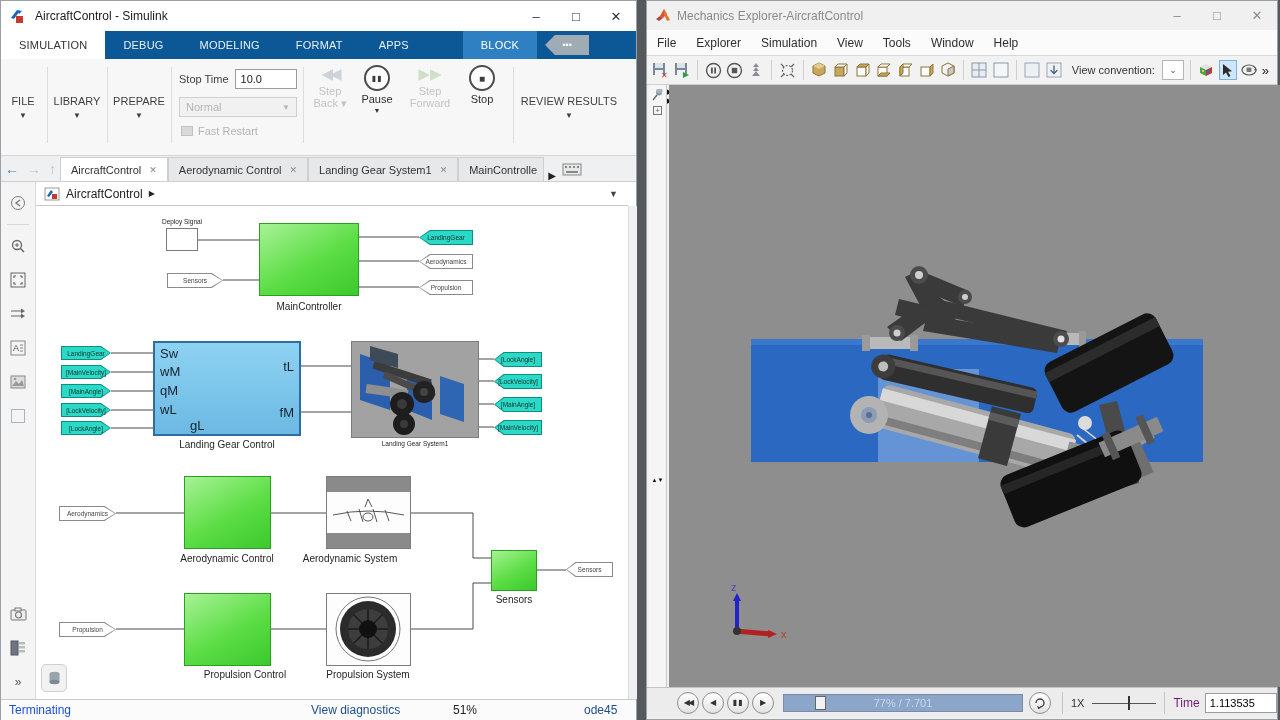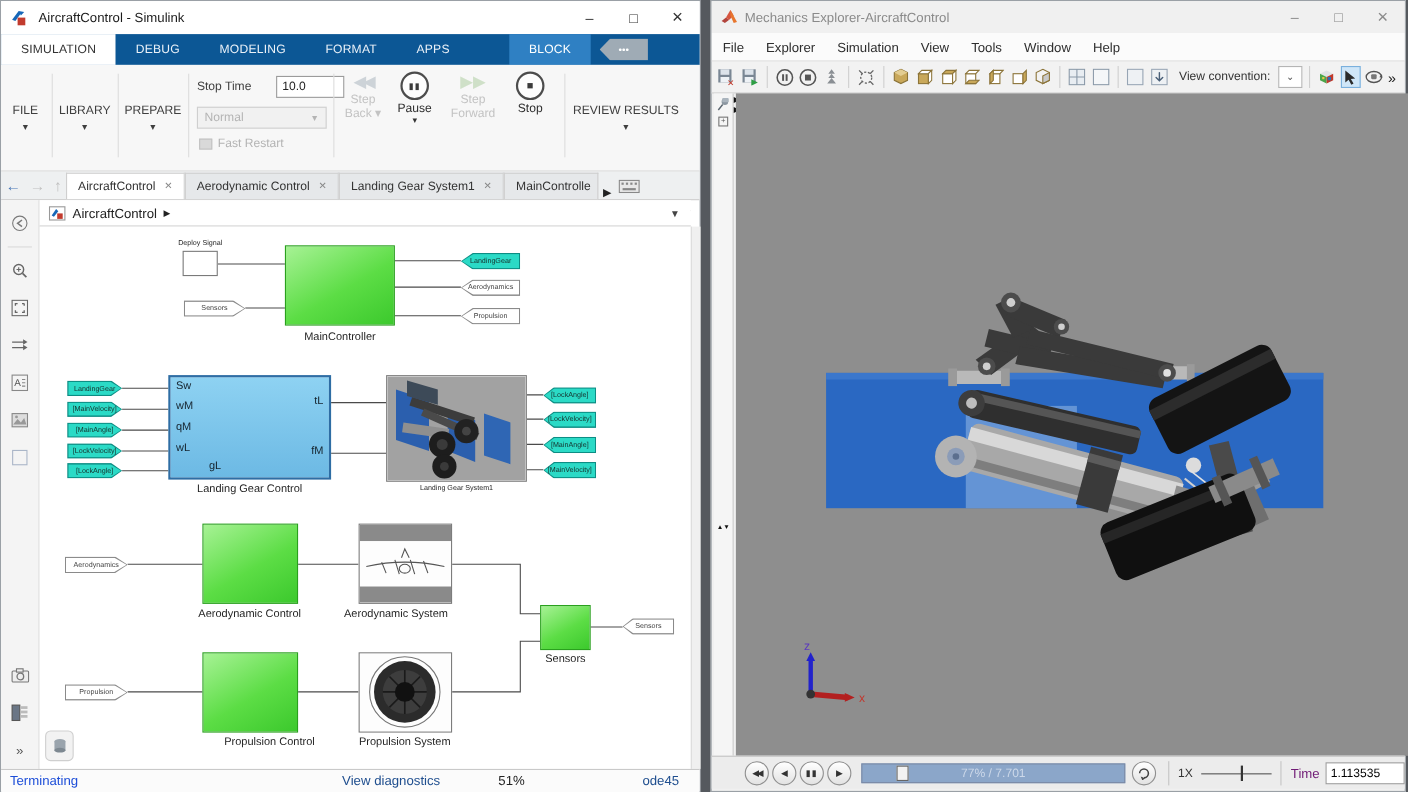--- a/index.html
+++ b/index.html
@@ -75,21 +75,21 @@
   .tag .so { inset:0; }
   .tag .si { inset:1px; }
   .tag.pr .so,.tag.pr .si { clip-path:polygon(0 0,80% 0,100% 50%,80% 100%,0 100%); }
   .tag.pl .so,.tag.pl .si { clip-path:polygon(20% 0,100% 0,100% 100%,20% 100%,0 50%); }
   .tag .t { position:relative; font-size:6.5px; color:#16302c; white-space:nowrap; }
   .tag.white .so { background:#8a8a8a; } .tag.white .si { background:#fff; } .tag.white .t { color:#444; }
   .tag.teal .so { background:#0d8d84; } .tag.teal .si { background:#2bdac6; }
 
   #lgc-block { position:absolute; left:117px; top:135px; width:148px; height:95px;
     background:linear-gradient(180deg,#8ed2f2 0%,#6cb9e4 100%); border:2px solid #2e6da4; }
-  .port { position:absolute; font-size:10px; color:#14222c; }
+  .port { position:absolute; font-size:13px; color:#14222c; }
 
   #sl-vscroll { left:627px; top:205px; width:10px; height:493px; background:#f0f0f0; border-left:1px solid #dcdcdc; }
   #sl-statusbar { left:0; top:698px; width:100%; height:21px; background:#fbfbfb; border-top:1px solid #c9c9c9; font-size:12px; }
   .status-item { position:absolute; top:3px; }
   .link-blue { color:#204f8f; }
 
   
   #splitter { left:637px; top:0; width:9px; height:720px; background:#55595e; }
 
   
@@ -167,21 +167,21 @@
         <span class="tb-label">LIBRARY</span>
           <span class="tb-caret">▼</span>
       </div>
       <div class="vdiv" style="left:106px;"></div>
       <div class="tb-col" style="left:110px;width:56px;">
         <span class="tb-label">PREPARE</span>
           <span class="tb-caret">▼</span>
       </div>
       <div class="vdiv" style="left:170px;"></div>
 
-      <div class="abs" style="left:178px;top:10px;display:flex;align-items:center;gap:22px;">
+      <div class="abs" style="left:178px;top:10px;display:flex;align-items:center;gap:6px;">
         <span class="tb-label">Stop Time</span>
         <input class="small-input" value="10.0" style="">
       </div>
       <div class="abs mode-select" style="left:178px;top:38px;">
         <span>Normal</span>
           <span style="font-size:8px;">▼</span>
       </div>
       <div class="abs" style="left:180px;top:66px;display:flex;align-items:center;gap:5px;">
         <span style="width:12px;height:10px;background:#d9d9d9;border:1px solid #c2c2c2;display:inline-block;"></span>
         <span class="gray-txt">Fast Restart</span>
@@ -474,21 +474,21 @@
             <rect y="56" width="83" height="15" fill="#8a8a8a"></rect>
           <rect y="15" width="83" height="41" fill="#fdfdfd"></rect>
           <g stroke="#555" stroke-width="1" fill="none">
             <path d="M6 38 Q41 30 77 38"></path>
             <path d="M20 34 L24 44 M32 32 L36 45 M46 32 L50 45 M58 33 L62 44"></path>
             <path d="M38 30 L41 22 L45 30"></path>
             <ellipse cx="41" cy="40" rx="5" ry="4"></ellipse>
           </g>
         </svg>
       </div>
-      <span class="blk-label" style="left:324px;top:347px;">Aerodynamic System</span>
+      <span class="blk-label" style="left:314px;top:347px;">Aerodynamic System</span>
 
       <div class="green-blk" style="left:455px;top:344px;width:46px;height:41px;"></div>
       <span class="blk-label" style="left:478px;top:388px;">Sensors</span>
       <div class="tag white pl" style="left:530px;top:356px;width:47px;height:15px;">
         <span class="so"></span>
           <span class="si"></span>
           <span class="t">Sensors</span>
       </div>
 
       <div class="tag white pr" style="left:23px;top:416px;width:57px;height:15px;">

